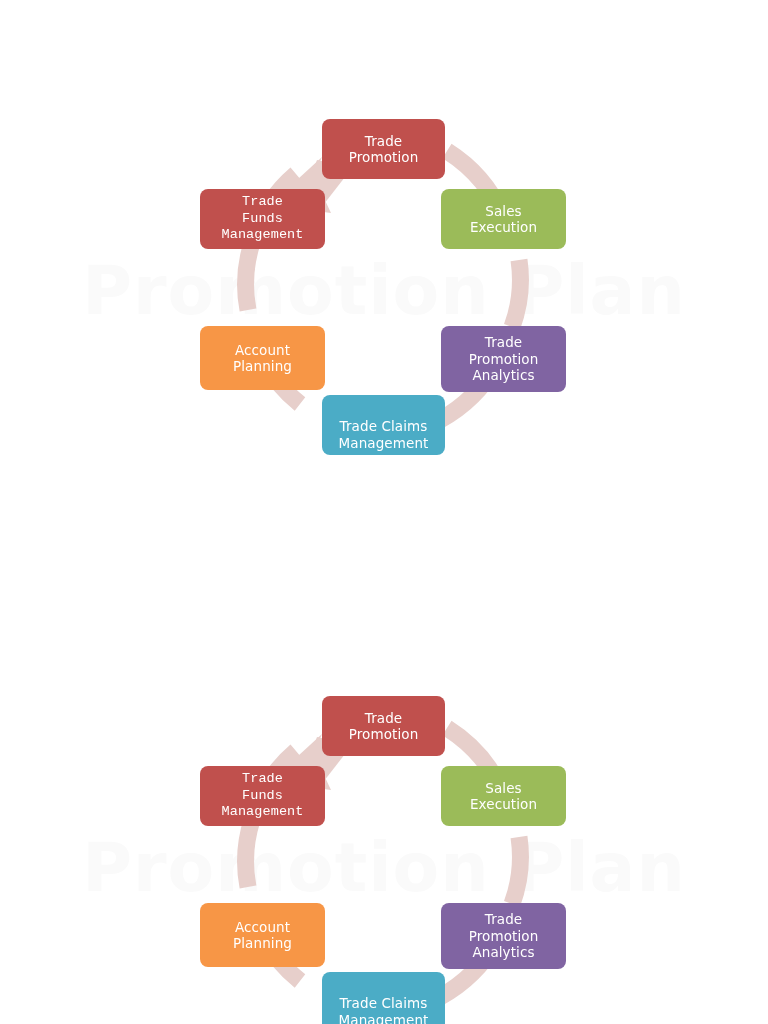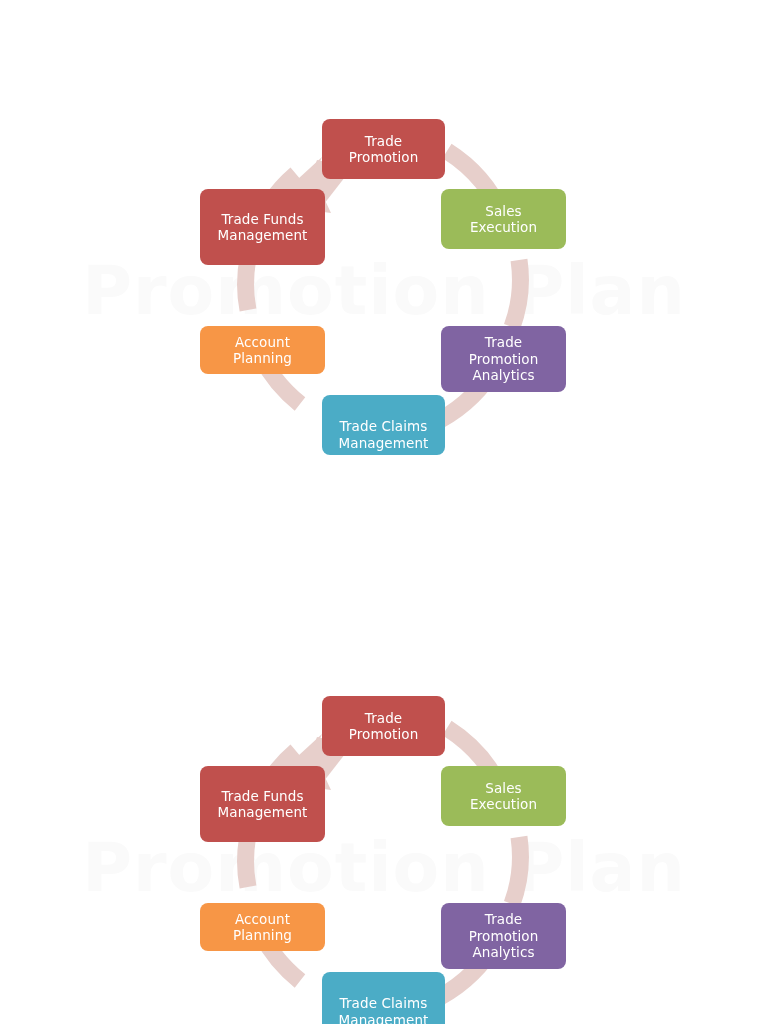--- a/index.html
+++ b/index.html
@@ -78,22 +78,22 @@
     z-index: 3;
     letter-spacing: 0.1px;
   }
   .node .node-label { display: block; white-space: pre-line; }
 
   
   .n-trade-promotion        { left: 322px; top: 14px;  width: 123px; height: 60px; }
   .n-sales-execution        { left: 441px; top: 84px;  width: 125px; height: 60px; }
   .n-trade-promo-analytics  { left: 441px; top: 221px; width: 125px; height: 66px; }
   .n-trade-claims-mgmt      { left: 322px; top: 290px; width: 123px; height: 60px; align-items: flex-end; }
-  .n-account-planning       { left: 200px; top: 221px; width: 125px; height: 48px; }
-  .n-trade-funds-mgmt       { left: 200px; top: 84px;  width: 125px; height: 76px; }
+  .n-account-planning       { left: 200px; top: 221px; width: 125px; height: 64px; }
+  .n-trade-funds-mgmt       { left: 200px; top: 84px;  width: 125px; height: 60px; font-family: Liberation Mono, monospace; }
 </style>
 </head>
 <body>
 
 <div class="page">
 
   <div class="diagram top">
 
     <div class="watermark">Promotion Plan</div>
 

